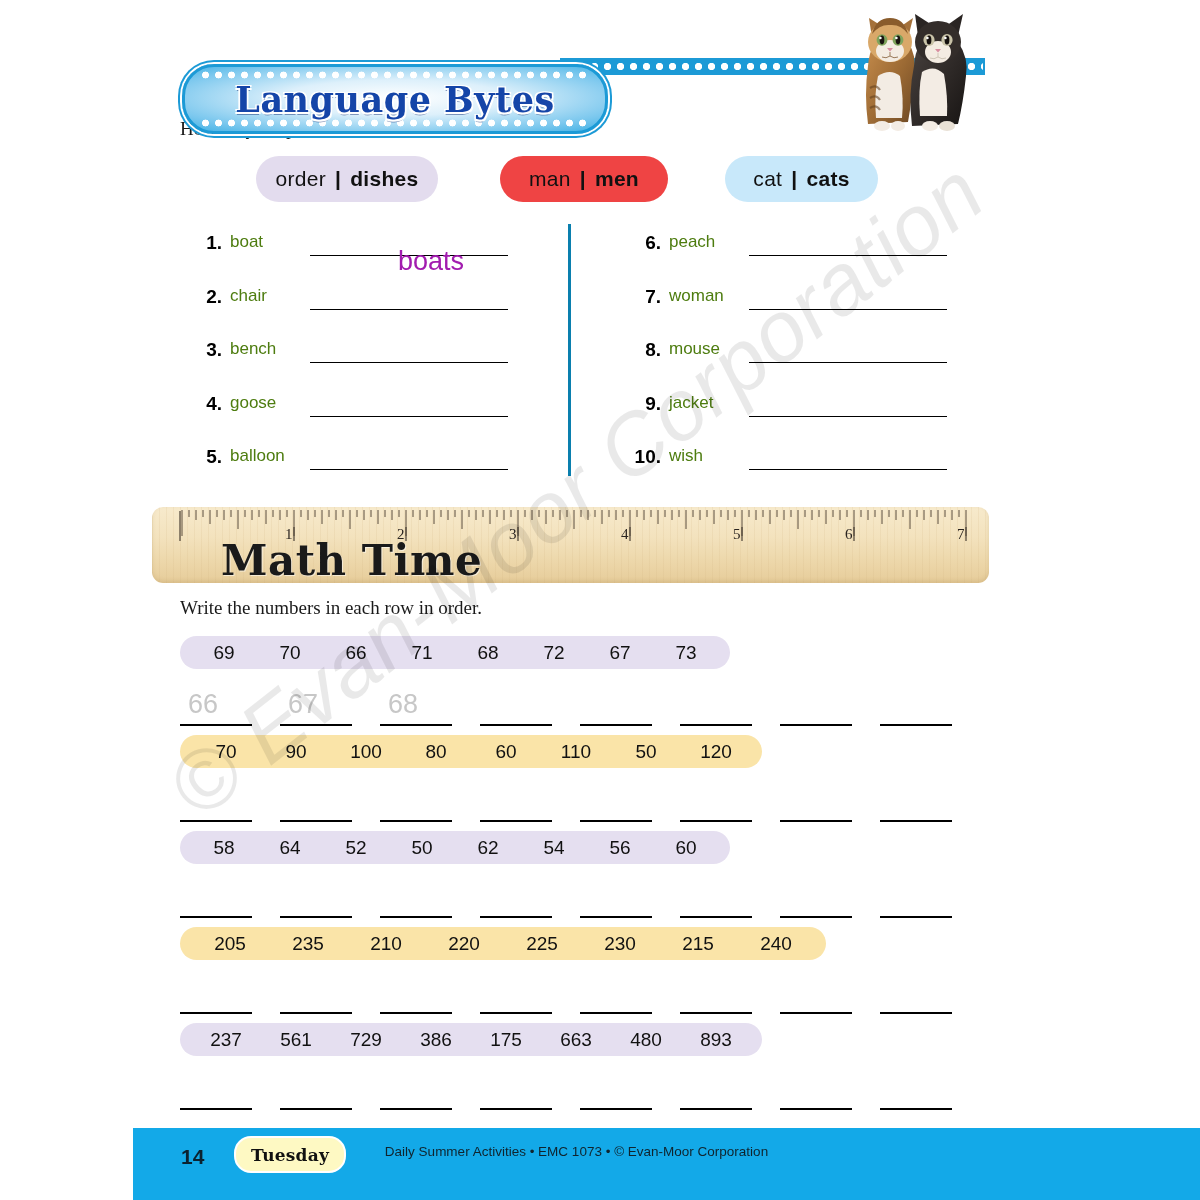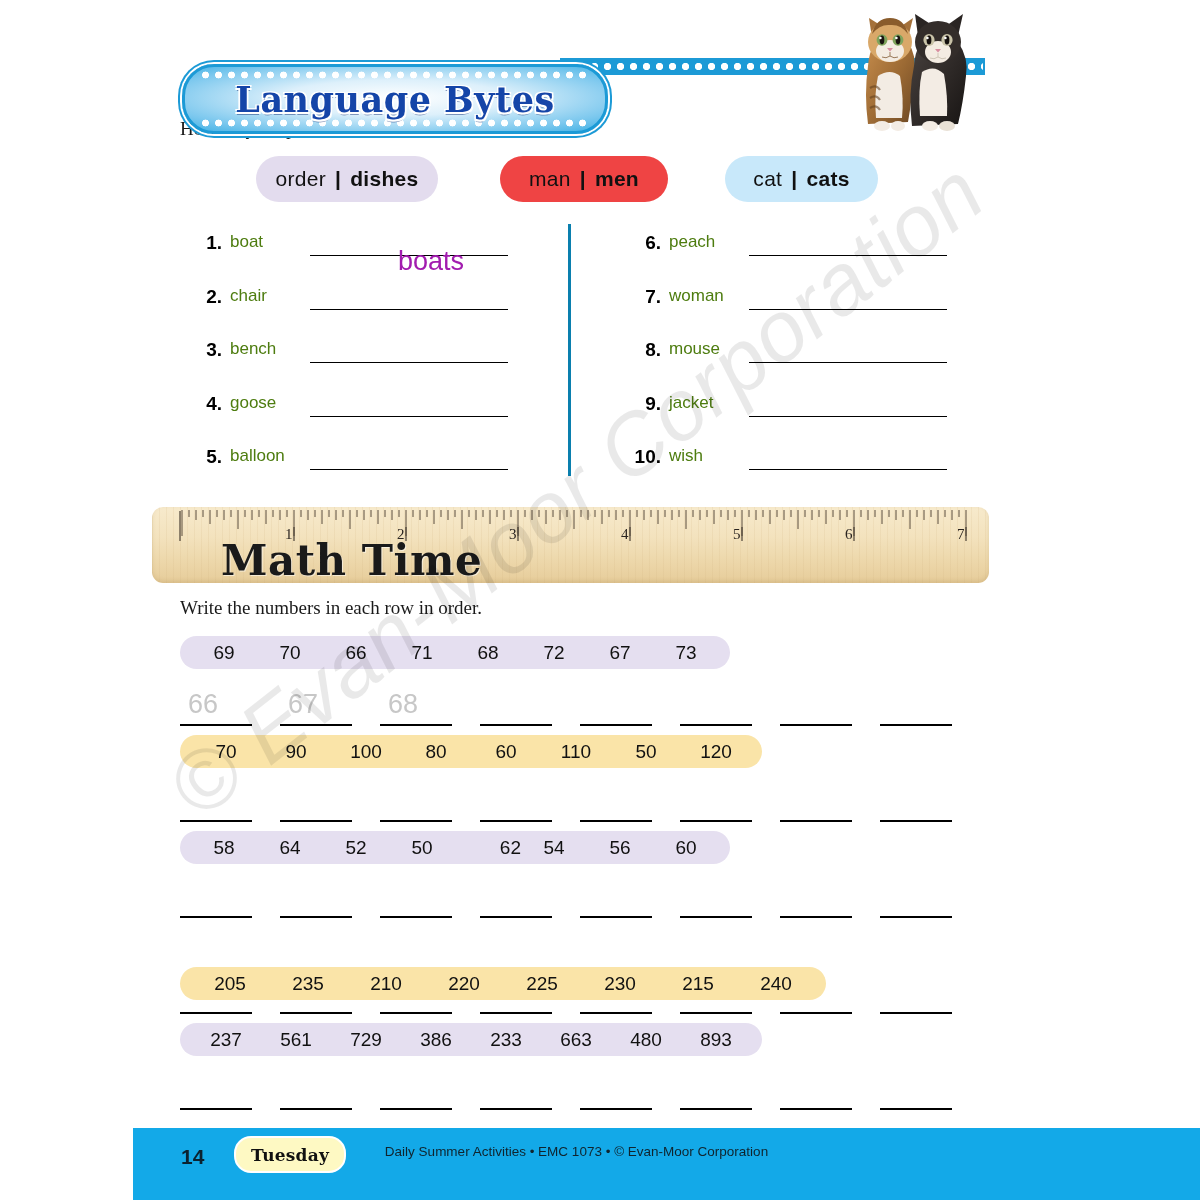--- a/index.html
+++ b/index.html
@@ -539,36 +539,36 @@
         <div class="blank" style="left: 400px; width: 72px;"></div>
         <div class="blank" style="left: 500px; width: 72px;"></div>
         <div class="blank" style="left: 600px; width: 72px;"></div>
         <div class="blank" style="left: 700px; width: 72px;"></div>
       </div>
       <div class="numrow purple" style="left: 180px; top: 831px; width: 550px; padding-left: 11px; padding-right: 11px; box-sizing: border-box;">
         <span style="width: 66px;">58</span>
         <span style="width: 66px;">64</span>
         <span style="width: 66px;">52</span>
         <span style="width: 66px;">50</span>
-        <span style="width: 66px; text-align: right;">62</span>
+        <span style="width: 66px;">62</span>
         <span style="width: 66px;">54</span>
         <span style="width: 66px;">56</span>
         <span style="width: 66px;">60</span>
       </div>
       <div class="blankrow" style="top: 892px;">
         <div class="blank" style="left: 0px; width: 72px;"></div>
         <div class="blank" style="left: 100px; width: 72px;"></div>
         <div class="blank" style="left: 200px; width: 72px;"></div>
         <div class="blank" style="left: 300px; width: 72px;"></div>
         <div class="blank" style="left: 400px; width: 72px;"></div>
         <div class="blank" style="left: 500px; width: 72px;"></div>
         <div class="blank" style="left: 600px; width: 72px;"></div>
         <div class="blank" style="left: 700px; width: 72px;"></div>
       </div>
-      <div class="numrow yellow" style="left: 180px; top: 967px; width: 646px; padding-left: 11px; padding-right: 11px; box-sizing: border-box;">
+      <div class="numrow yellow" style="left: 180px; top: 927px; width: 646px; padding-left: 11px; padding-right: 11px; box-sizing: border-box;">
         <span style="width: 78px;">205</span>
         <span style="width: 78px;">235</span>
         <span style="width: 78px;">210</span>
         <span style="width: 78px;">220</span>
         <span style="width: 78px;">225</span>
         <span style="width: 78px;">230</span>
         <span style="width: 78px;">215</span>
         <span style="width: 78px;">240</span>
       </div>
       <div class="blankrow" style="top: 988px;">
@@ -579,21 +579,21 @@
         <div class="blank" style="left: 400px; width: 72px;"></div>
         <div class="blank" style="left: 500px; width: 72px;"></div>
         <div class="blank" style="left: 600px; width: 72px;"></div>
         <div class="blank" style="left: 700px; width: 72px;"></div>
       </div>
       <div class="numrow purple" style="left: 180px; top: 1023px; width: 582px; padding-left: 11px; padding-right: 11px; box-sizing: border-box;">
         <span style="width: 70px;">237</span>
         <span style="width: 70px;">561</span>
         <span style="width: 70px;">729</span>
         <span style="width: 70px;">386</span>
-        <span style="width: 70px;">233</span>
+        <span style="width: 70px;">175</span>
         <span style="width: 70px;">663</span>
         <span style="width: 70px;">480</span>
         <span style="width: 70px;">893</span>
       </div>
       <div class="blankrow" style="top: 1084px;">
         <div class="blank" style="left: 0px; width: 72px;"></div>
         <div class="blank" style="left: 100px; width: 72px;"></div>
         <div class="blank" style="left: 200px; width: 72px;"></div>
         <div class="blank" style="left: 300px; width: 72px;"></div>
         <div class="blank" style="left: 400px; width: 72px;"></div>

